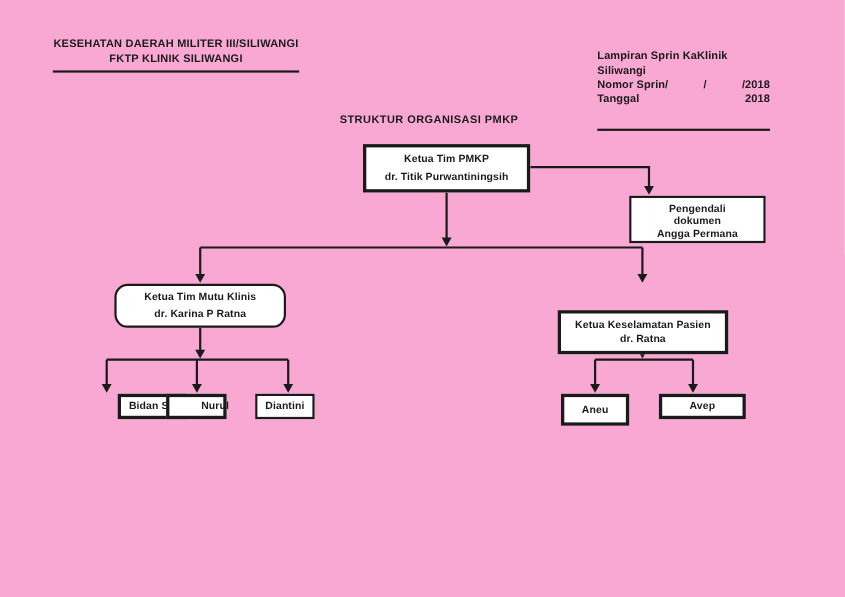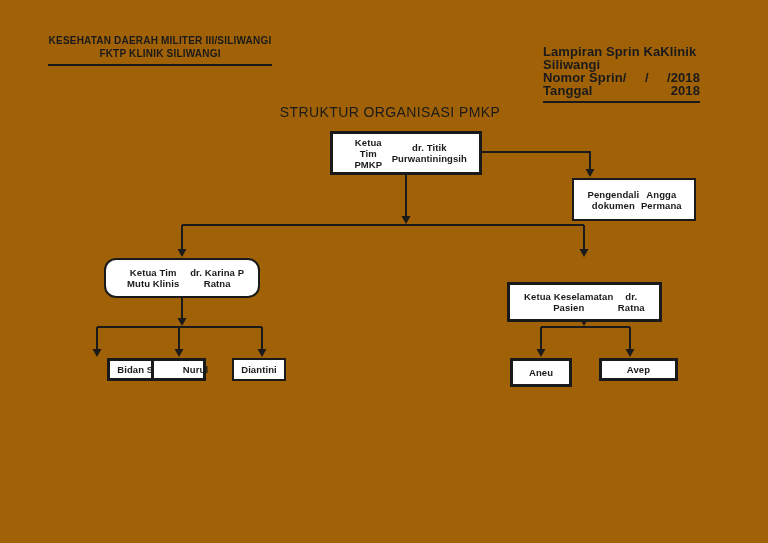--- a/index.html
+++ b/index.html
@@ -1,21 +1,21 @@
 <!DOCTYPE html>
 <html><head>
 <meta charset="utf-8">
 <style>
   * { margin: 0; padding: 0; box-sizing: border-box; }
   html, body { background: #e8e8e8; }
   .page {
     position: relative;
     width: 768px;
     height: 543px;
-    background: #a16207;
+    background: #f9a8d4;
     font-family: "Liberation Sans", sans-serif;
     color: #1a1a1a;
     overflow: hidden;
   }
 
   
   .hdr-left {
     position: absolute;
     left: 48px; top: 34px; width: 224px;
     text-align: center;
@@ -23,44 +23,44 @@
     line-height: 13px;
     letter-spacing: 0.2px;
     padding-bottom: 4px;
     border-bottom: 2px solid #1a1a1a;
   }
 
   
   .hdr-right {
     position: absolute;
     left: 543px; top: 45px; width: 157px;
-    font-size: 13px; font-weight: bold;
+    font-size: 10px; font-weight: bold;
     line-height: 13px;
     letter-spacing: 0.1px;
-    padding-bottom: 4px;
+    padding-bottom: 20px;
     border-bottom: 2px solid #1a1a1a;
   }
   .hdr-right .row { display: flex; justify-content: space-between; }
 
   
   .chart-title {
     position: absolute;
     left: 240px; top: 104px; width: 300px;
     text-align: center;
-    font-size: 14px; font-weight: normal;
+    font-size: 10px; font-weight: bold;
     letter-spacing: 0.4px;
   }
 
   
   .obox {
     position: absolute;
     background: #ffffff;
     border: 2px solid #1a1a1a;
     display: flex;
-    flex-direction: row;
+    flex-direction: column;
     justify-content: space-between;
     align-items: center;
     text-align: center;
     font-size: 9.5px; font-weight: bold;
     letter-spacing: 0.1px;
     padding: 5px 12px;
   }
   .obox .line { line-height: 11px; }
   .obox.thick { border-width: 3px; }
   .obox.leaf {

